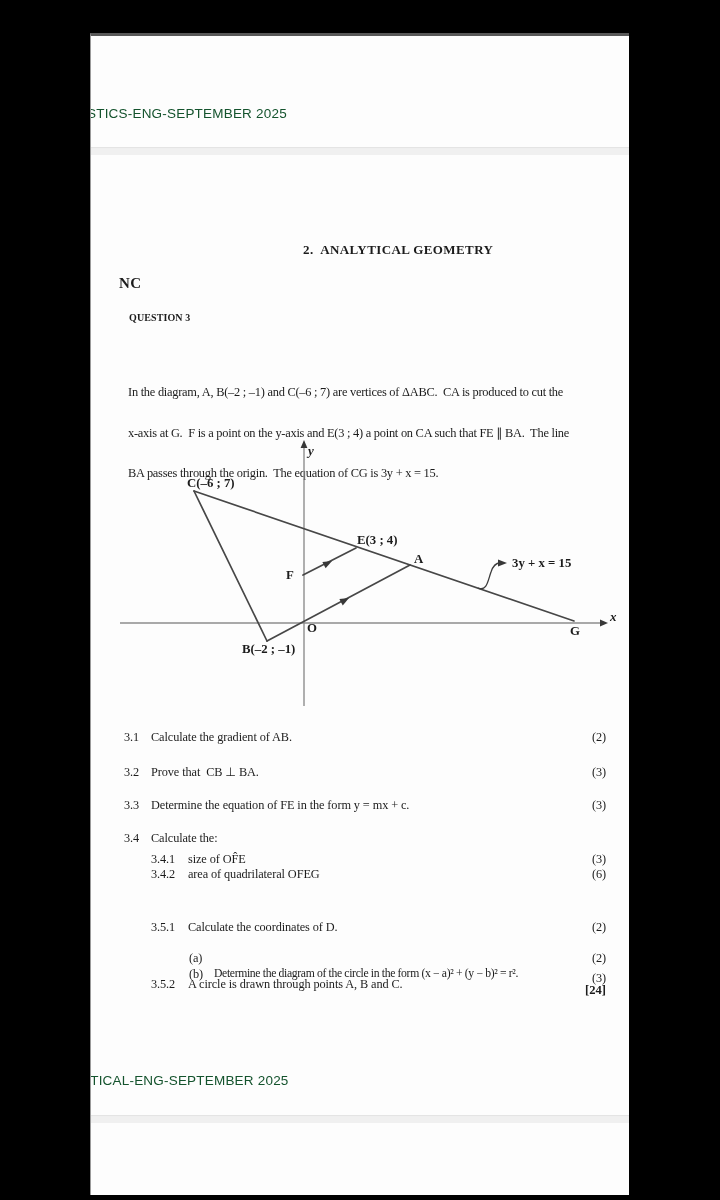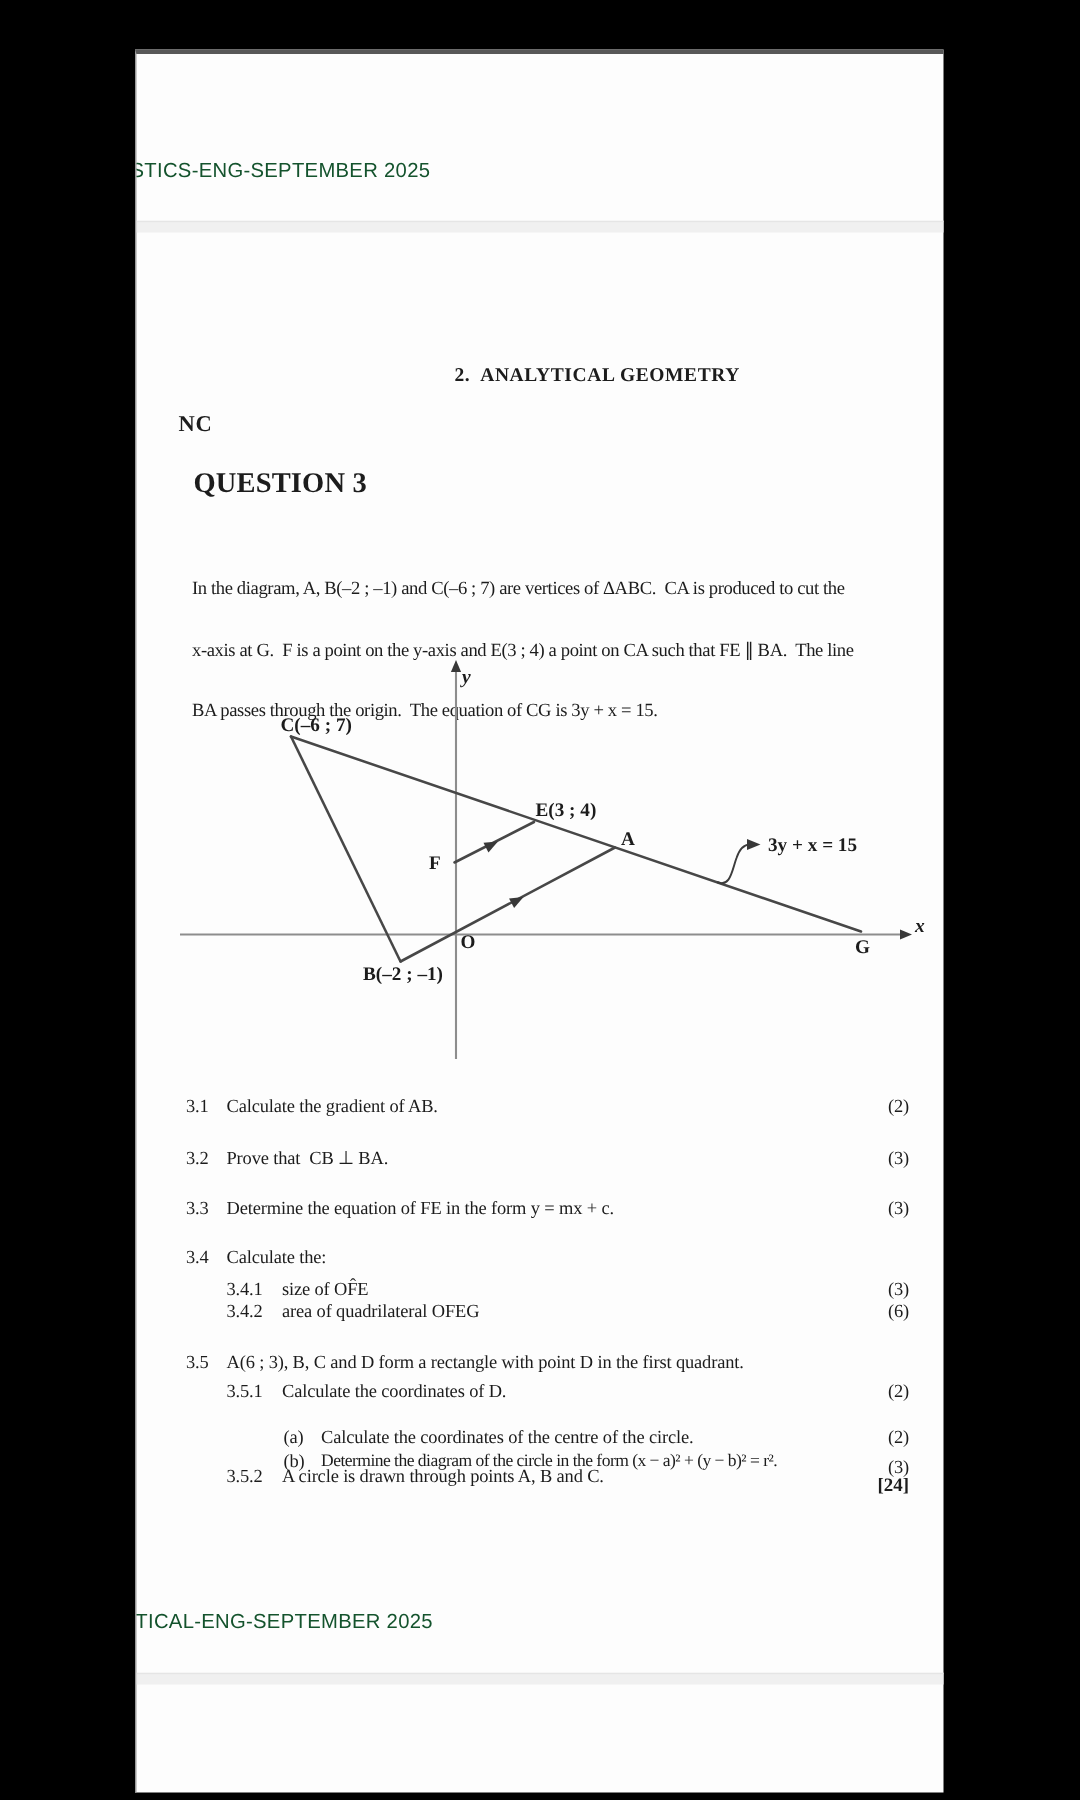--- a/index.html
+++ b/index.html
@@ -17,21 +17,21 @@
     position:absolute;font-family:"Liberation Sans",sans-serif;
     font-size:13.5px;color:#14532d;letter-spacing:0.2px;white-space:pre;
   }
   .header-runner{left:-4px;top:70px;}
   .footer-runner{left:-10px;top:1037px;}
   .gap-band{position:absolute;left:0;width:539px;height:8px;background:#f0f0f0;box-shadow:inset 0 1px 1px #e3e3e3;}
   .band-top{top:111px;}
   .band-bottom{top:1079px;}
   .section-title{position:absolute;left:212px;top:206px;font-weight:bold;font-size:13px;letter-spacing:0.4px;white-space:pre;}
   .nc-label{position:absolute;left:28px;top:239px;font-weight:bold;font-size:15px;letter-spacing:0.5px;}
-  .q-heading{position:absolute;left:38px;top:276px;font-weight:bold;font-size:19px;letter-spacing:0.1px;}
+  .q-heading{position:absolute;left:38px;top:276px;font-weight:bold;font-size:10px;letter-spacing:0.1px;}
   .intro{position:absolute;left:37px;top:325px;font-size:12.4px;line-height:18.5px;letter-spacing:-0.25px;}
   .intro div{white-space:pre;margin-top:22px;}
   .diagram{position:absolute;left:10px;top:402px;}
   .diagram text{fill:#1c1c1c;font-family:"Liberation Serif",serif;font-size:12.8px;font-weight:600;}
   .diagram .axlbl{font-style:italic;font-size:13px;}
   .axis{stroke:#8d8d8d;stroke-width:1.4;fill:none;}
   .geo{stroke:#474747;stroke-width:1.7;fill:none;stroke-linecap:round;}
   .curvy{stroke:#3c3c3c;stroke-width:1.3;fill:none;}
   .ah{fill:#383838;stroke:none;}
   .qrow{position:absolute;left:0;width:539px;height:18px;font-size:12.3px;}
@@ -113,36 +113,31 @@
   <div class="qrow" style="top:816px">
     <span class="qnum i1">3.4.1</span>
     <span class="qtext i1">size of OF̂E</span>
     <span class="qmarks">(3)</span>
   </div>
   <div class="qrow" style="top:831px">
     <span class="qnum i1">3.4.2</span>
     <span class="qtext i1">area of quadrilateral OFEG</span>
     <span class="qmarks">(6)</span>
   </div>
-  <div class="qrow" style="top:865px">
-    <span class="qnum i0">3.5</span>
-    <span class="qtext i0">A(6 ; 3), B, C and D form a rectangle with point D in the first quadrant.</span>
-  </div>
   <div class="qrow" style="top:884px">
     <span class="qnum i1">3.5.1</span>
     <span class="qtext i1">Calculate the coordinates of D.</span>
     <span class="qmarks">(2)</span>
   </div>
   <div class="qrow" style="top:941px">
     <span class="qnum i1">3.5.2</span>
     <span class="qtext i1">A circle is drawn through points A, B and C.</span>
   </div>
   <div class="qrow" style="top:915px">
     <span class="qnum i2">(a)</span>
-    <span class="qtext i2">Calculate the coordinates of the centre of the circle.</span>
     <span class="qmarks">(2)</span>
   </div>
   <div class="qrow" style="top:931px">
     <span class="qnum i2">(b)</span>
     <span class="qtext i2 tight">Determine the diagram of the circle in the form (x − a)² + (y − b)² = r².</span>
     <span class="qmarks" style="top:4px">(3)</span>
   </div>
 
   <div class="total-marks">[24]</div>
 

